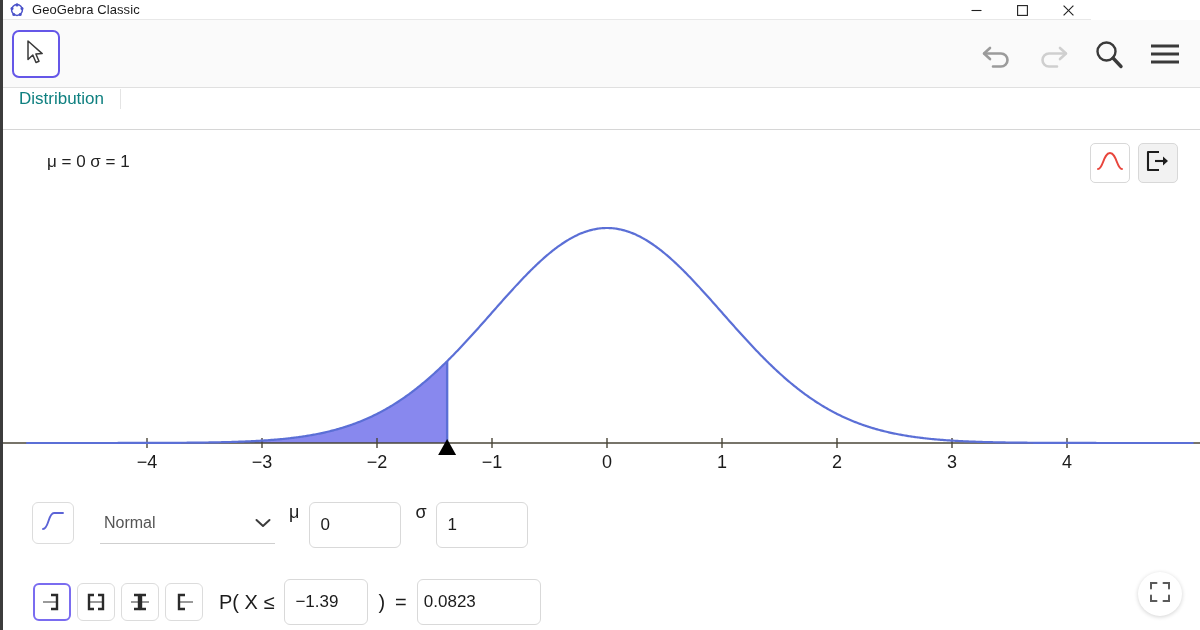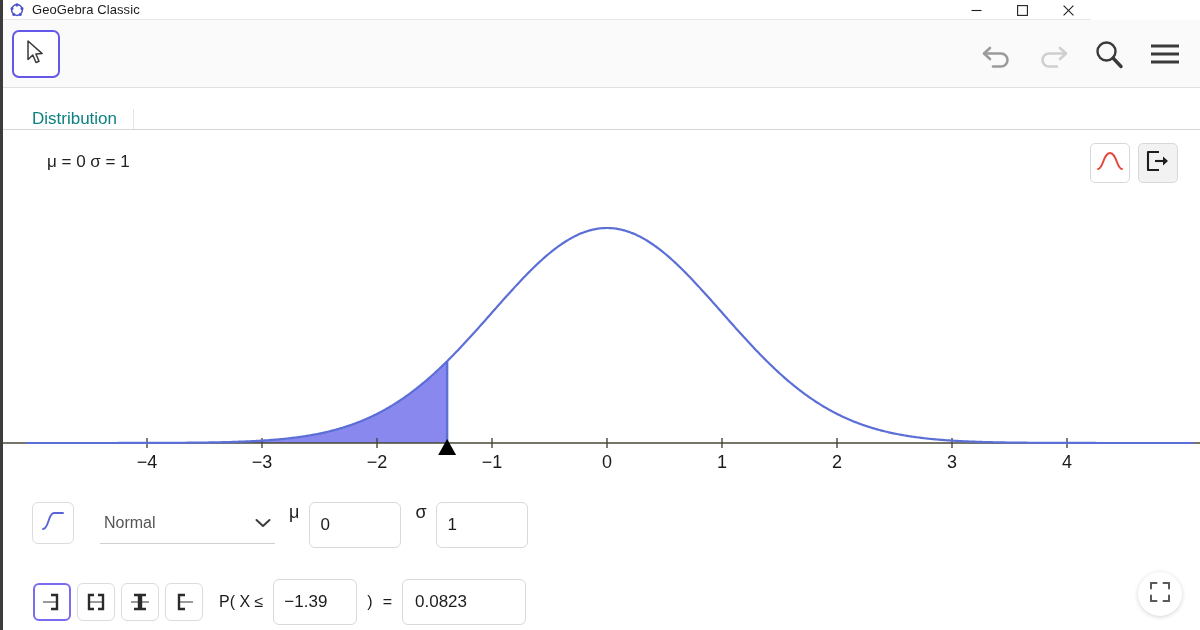--- a/index.html
+++ b/index.html
@@ -80,22 +80,21 @@
     display: flex; align-items: center; justify-content: center;
   }
 
   
   .tabs {
     position: absolute; top: 89px; left: 0;
     width: 1197px; height: 41px;
     background: #ffffff;
     border-bottom: 1px solid #d6d6d6;
     display: flex;
-    align-items: flex-end;
-    padding-left: 13px;
+    align-items: flex-start;
   }
   .tab {
     display: flex; align-items: center; justify-content: center;
     padding: 0 16px;
     font-size: 17px;
     border-right: 1px solid #e4e4e4;
     background: #ffffff;
     white-space: nowrap;
   }
   .tab.active { color: #0f8080; }
@@ -208,21 +207,21 @@
     display: flex; align-items: center; justify-content: center;
     flex: none;
     margin-right: 6px;
   }
   .iv-btn.sel {
     border: 2px solid #7a6cf0;
   }
   .iv-first { margin-left: 30px; }
 
   .ptext {
-    font-size: 16px;
+    font-size: 20px;
     color: #1c1c1c;
     margin-left: 10px;
     white-space: nowrap;
     flex: none;
   }
   .field-x {
     margin-left: 10px;
     width: 84px; height: 46px;
     border: 1px solid #d9d9d9;
     border-radius: 6px;
@@ -233,21 +232,21 @@
     color: #1c1c1c;
     flex: none;
   }
   .field-res {
     margin-left: 10px;
     width: 124px; height: 46px;
     border: 1px solid #d9d9d9;
     border-radius: 6px;
     background: #ffffff;
     display: flex; align-items: center;
-    padding-left: 12px;
+    padding-left: 6px;
     font-size: 17px;
     color: #1c1c1c;
     flex: none;
   }
 
   .fs-btn {
     position: absolute;
     right: 18px;
     top: 572px;
     width: 44px; height: 44px;

